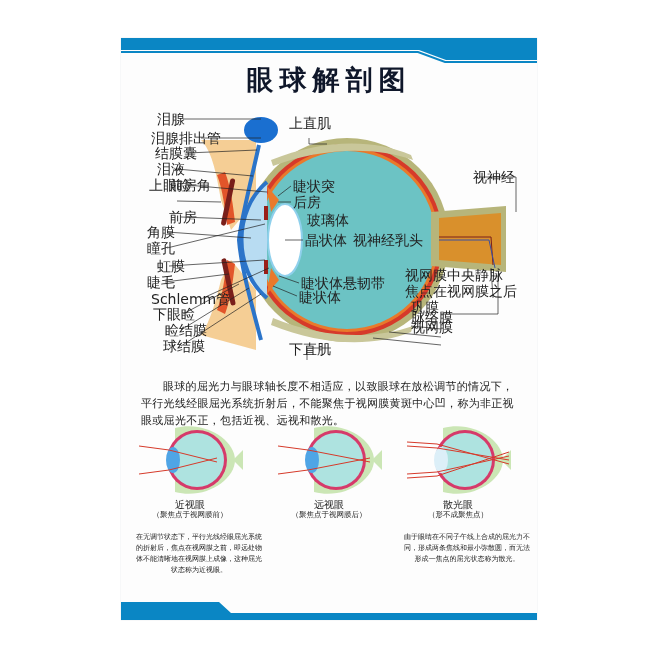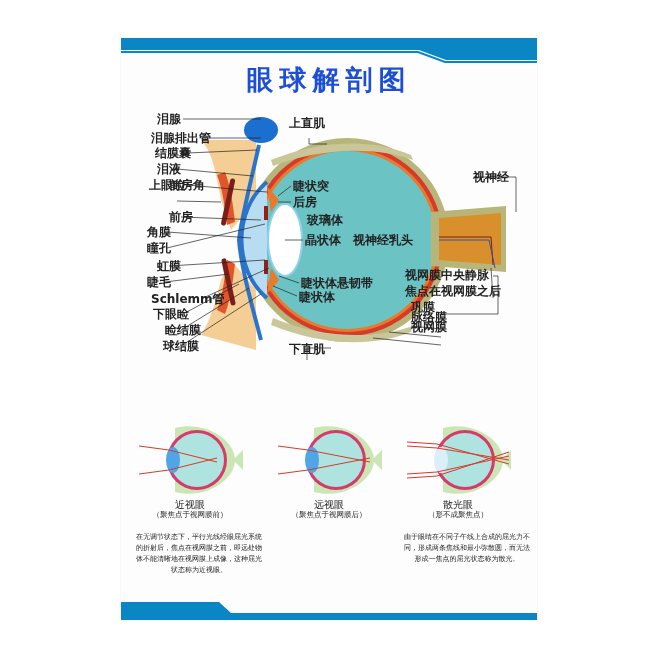--- a/index.html
+++ b/index.html
@@ -1,21 +1,21 @@
 <!DOCTYPE html>
 <html><head>
 <meta charset="utf-8">
 <style>
   html, body { margin:0; padding:0; background:#ffffff; }
   body { width:658px; height:658px; position:relative; overflow:hidden; font-family:"DejaVu Sans", sans-serif; }
   .poster { position:absolute; left:121px; top:38px; width:416px; height:582px; background:#fdfdfd; box-shadow:0 0 1px #cfd6dc; }
   .header-band { position:absolute; left:0; top:0; width:416px; height:26px; }
-  .title { position:absolute; left:0; top:24px; width:416px; text-align:center; font-family:"DejaVu Serif", serif; font-weight:bold; font-size:27px; letter-spacing:6px; color:#1d4ed8; }
+  .title { position:absolute; left:0; top:24px; width:416px; text-align:center; font-family:"DejaVu Serif", serif; font-weight:bold; font-size:27px; letter-spacing:6px; color:#0f172a; }
   .diagram { position:absolute; left:0; top:62px; width:416px; height:260px; }
-  .lbl { position:absolute; font-size:12px; color:#222; white-space:nowrap; line-height:10px;font-weight:bold; }
+  .lbl { position:absolute; font-size:14px; color:#222; white-space:nowrap; line-height:10px; }
   .intro { position:absolute; left:20px; top:329px; width:382px; font-size:11px; line-height:17px; color:#1a1a1a; text-indent:22px; letter-spacing:0.3px; }
   .case { position:absolute; top:382px; width:130px; }
   .case svg { display:block; margin:0 auto; }
   .case-name { text-align:center; font-size:10px; color:#222; line-height:10px; }
   .case-sub { text-align:center; font-size:7.5px; color:#222; line-height:10px; }
   .case-desc { position:absolute; top:494px; width:128px; font-size:7px; line-height:11px; color:#222;text-align:center; }
   .footer-band { position:absolute; left:0; bottom:0; width:416px; height:20px; }
 </style>
 </head>
 <body>
@@ -133,20 +133,21 @@
 
     
     <span class="lbl" style="left:352px;top:72px">视神经</span>
     <span class="lbl" style="left:284px;top:170px">视网膜中央静脉</span>
     <span class="lbl" style="left:284px;top:186px">焦点在视网膜之后</span>
     <span class="lbl" style="left:290px;top:202px">巩膜</span>
     <span class="lbl" style="left:290px;top:212px">脉络膜</span>
     <span class="lbl" style="left:290px;top:222px">视网膜</span>
   </div>
 
+  <p class="intro">眼球的屈光力与眼球轴长度不相适应，以致眼球在放松调节的情况下，平行光线经眼屈光系统折射后，不能聚焦于视网膜黄斑中心凹，称为非正视眼或屈光不正，包括近视、远视和散光。</p>
 
   <div class="case" style="left:4px">
     <svg width="110" height="80" viewBox="0 0 110 80">
       <path d="M40,8 C70,0 100,20 100,40 C100,60 70,80 40,72 Z" fill="#cbe6b5"></path>
       <circle cx="62" cy="40" r="30" fill="#d63a6a"></circle>
       <circle cx="62" cy="40" r="27" fill="#aee3e0"></circle>
       <ellipse cx="38" cy="40" rx="7" ry="13" fill="#4fa5e6"></ellipse>
       <path d="M98,40 L108,30 L108,50 Z" fill="#cbe6b5"></path>
       <g stroke="#d63a2a" stroke-width="1" fill="none">
         <line x1="4" y1="26" x2="34" y2="30"></line>

